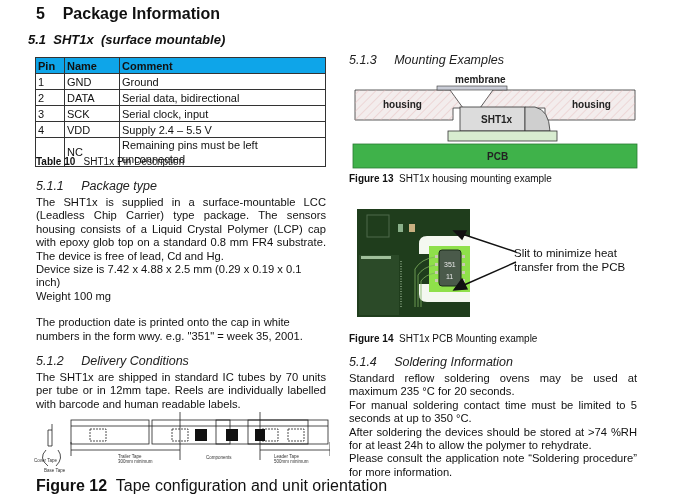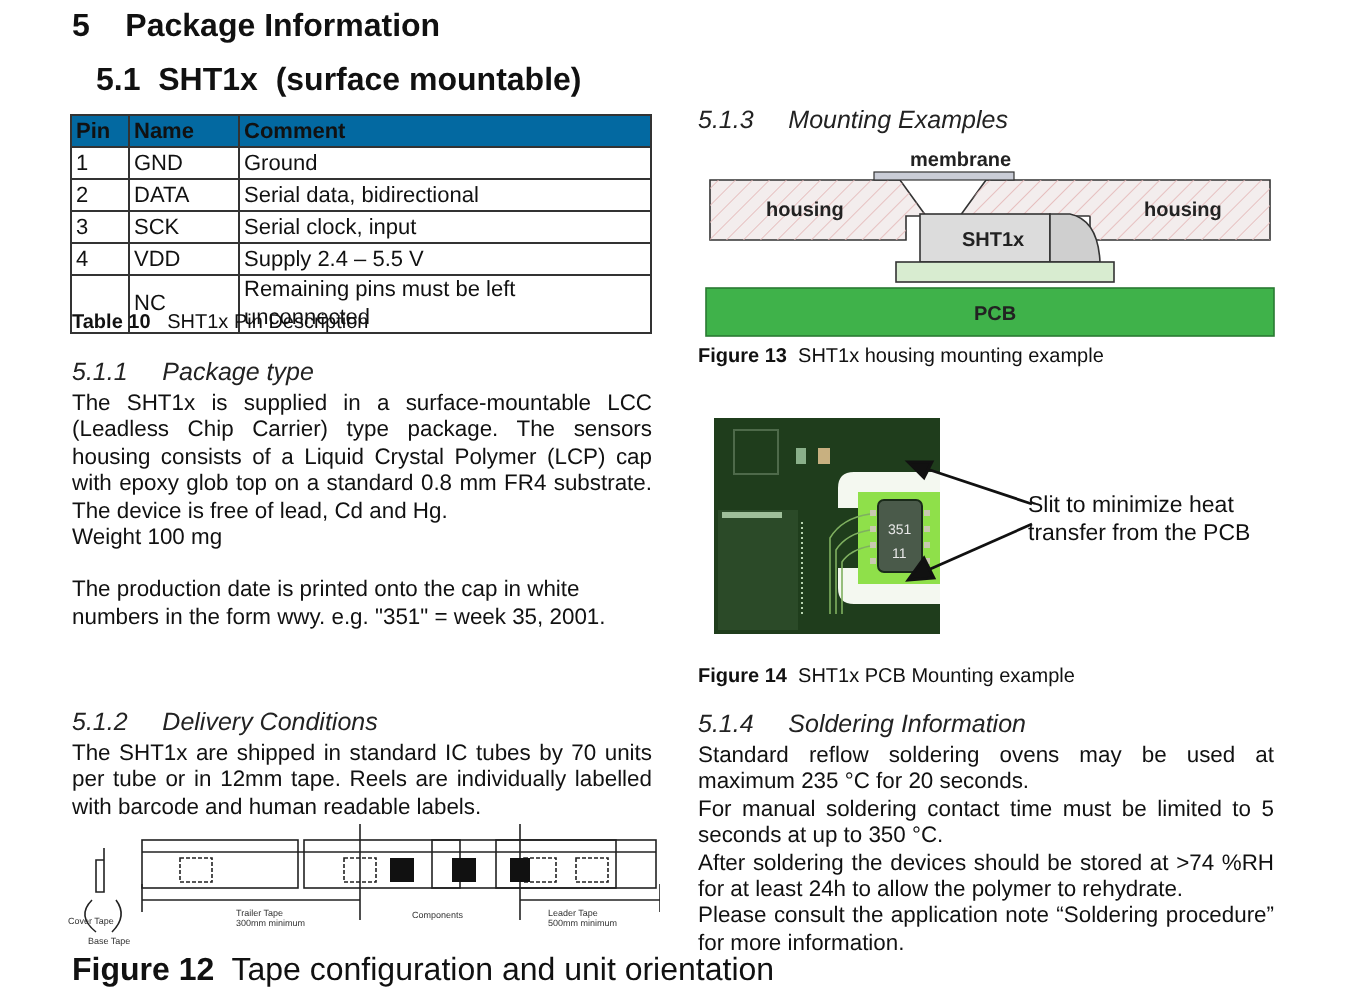--- a/index.html
+++ b/index.html
@@ -1,24 +1,24 @@
 <!DOCTYPE html>
 <html><head>
 <meta charset="utf-8">
 <style>
   html, body { margin:0; padding:0; background:#fff; }
   body { width:680px; height:498px; position:relative; overflow:hidden;
          font-family:"Liberation Sans", sans-serif; color:#111; }
   .abs { position:absolute; }
   .h1 { left:36px; top:5px; font-size:16px; font-weight:bold; white-space:pre; }
-  .h2 { left:48px; top:32px; font-size:16px; font-weight:bold; white-space:pre; }
+  .h2 { left:28px; top:32px; font-size:13px; font-weight:bold; white-space:pre;font-style:italic; }
   table.pins { position:absolute; left:35px; top:57px; width:291px; border-collapse:collapse;
                font-size:11px; line-height:14px; }
   table.pins td, table.pins th { border:1px solid #333; padding:0 2px; text-align:left; height:15px; }
-  table.pins th { background:#0369a1; font-weight:bold; }
+  table.pins th { background:#0ea5e9; font-weight:bold; }
   table.pins .c1 { width:24px; } table.pins .c2 { width:50px; }
   .cap { font-size:10px; white-space:pre; }
   .cap b { font-weight:bold; }
   .h3 { font-size:12.5px; font-style:italic; white-space:pre; color:#222; }
   .para { font-size:11.2px; line-height:13.4px; text-align:justify; }
   .para p { margin:0; }
   .left-col { left:36px; width:290px; }
   .right-col { left:349px; width:288px; }
   .callout { font-size:11.5px; line-height:14px; color:#111; }
 </style>
@@ -60,20 +60,21 @@
     <td>NC</td>
     <td>Remaining pins must be left unconnected</td>
   </tr>
 </tbody>
   </table>
 <div class="abs cap" style="left:36px;top:156px;"><b>Table 10</b><span>   SHT1x Pin Description</span></div>
 
 <div class="abs h3" style="left:36px;top:179px;">5.1.1     Package type</div>
 <div class="abs para left-col" style="top:196px;">
   <p>The SHT1x is supplied in a surface-mountable LCC (Leadless Chip Carrier) type package. The sensors housing consists of a Liquid Crystal Polymer (LCP) cap with epoxy glob top on a standard 0.8 mm FR4 substrate. The device is free of lead, Cd and Hg.</p>
+  <p style="text-align:left">Device size is 7.42 x 4.88 x 2.5 mm (0.29 x 0.19 x 0.1 inch)</p>
   <p style="text-align:left">Weight 100 mg</p>
   <p style="height:13px"></p>
   <p style="text-align:left">The production date is printed onto the cap in white numbers in the form wwy. e.g. "351" = week 35, 2001.</p>
 </div>
 
 <div class="abs h3" style="left:36px;top:354px;">5.1.2     Delivery Conditions</div>
 <div class="abs para left-col" style="top:371px;">The SHT1x are shipped in standard IC tubes by 70 units per tube or in 12mm tape. Reels are individually labelled with barcode and human readable labels.</div>
 
 <svg class="abs" style="left:30px;top:412px;" width="300" height="62">
   <g stroke="#222" fill="none" stroke-width="0.8">

